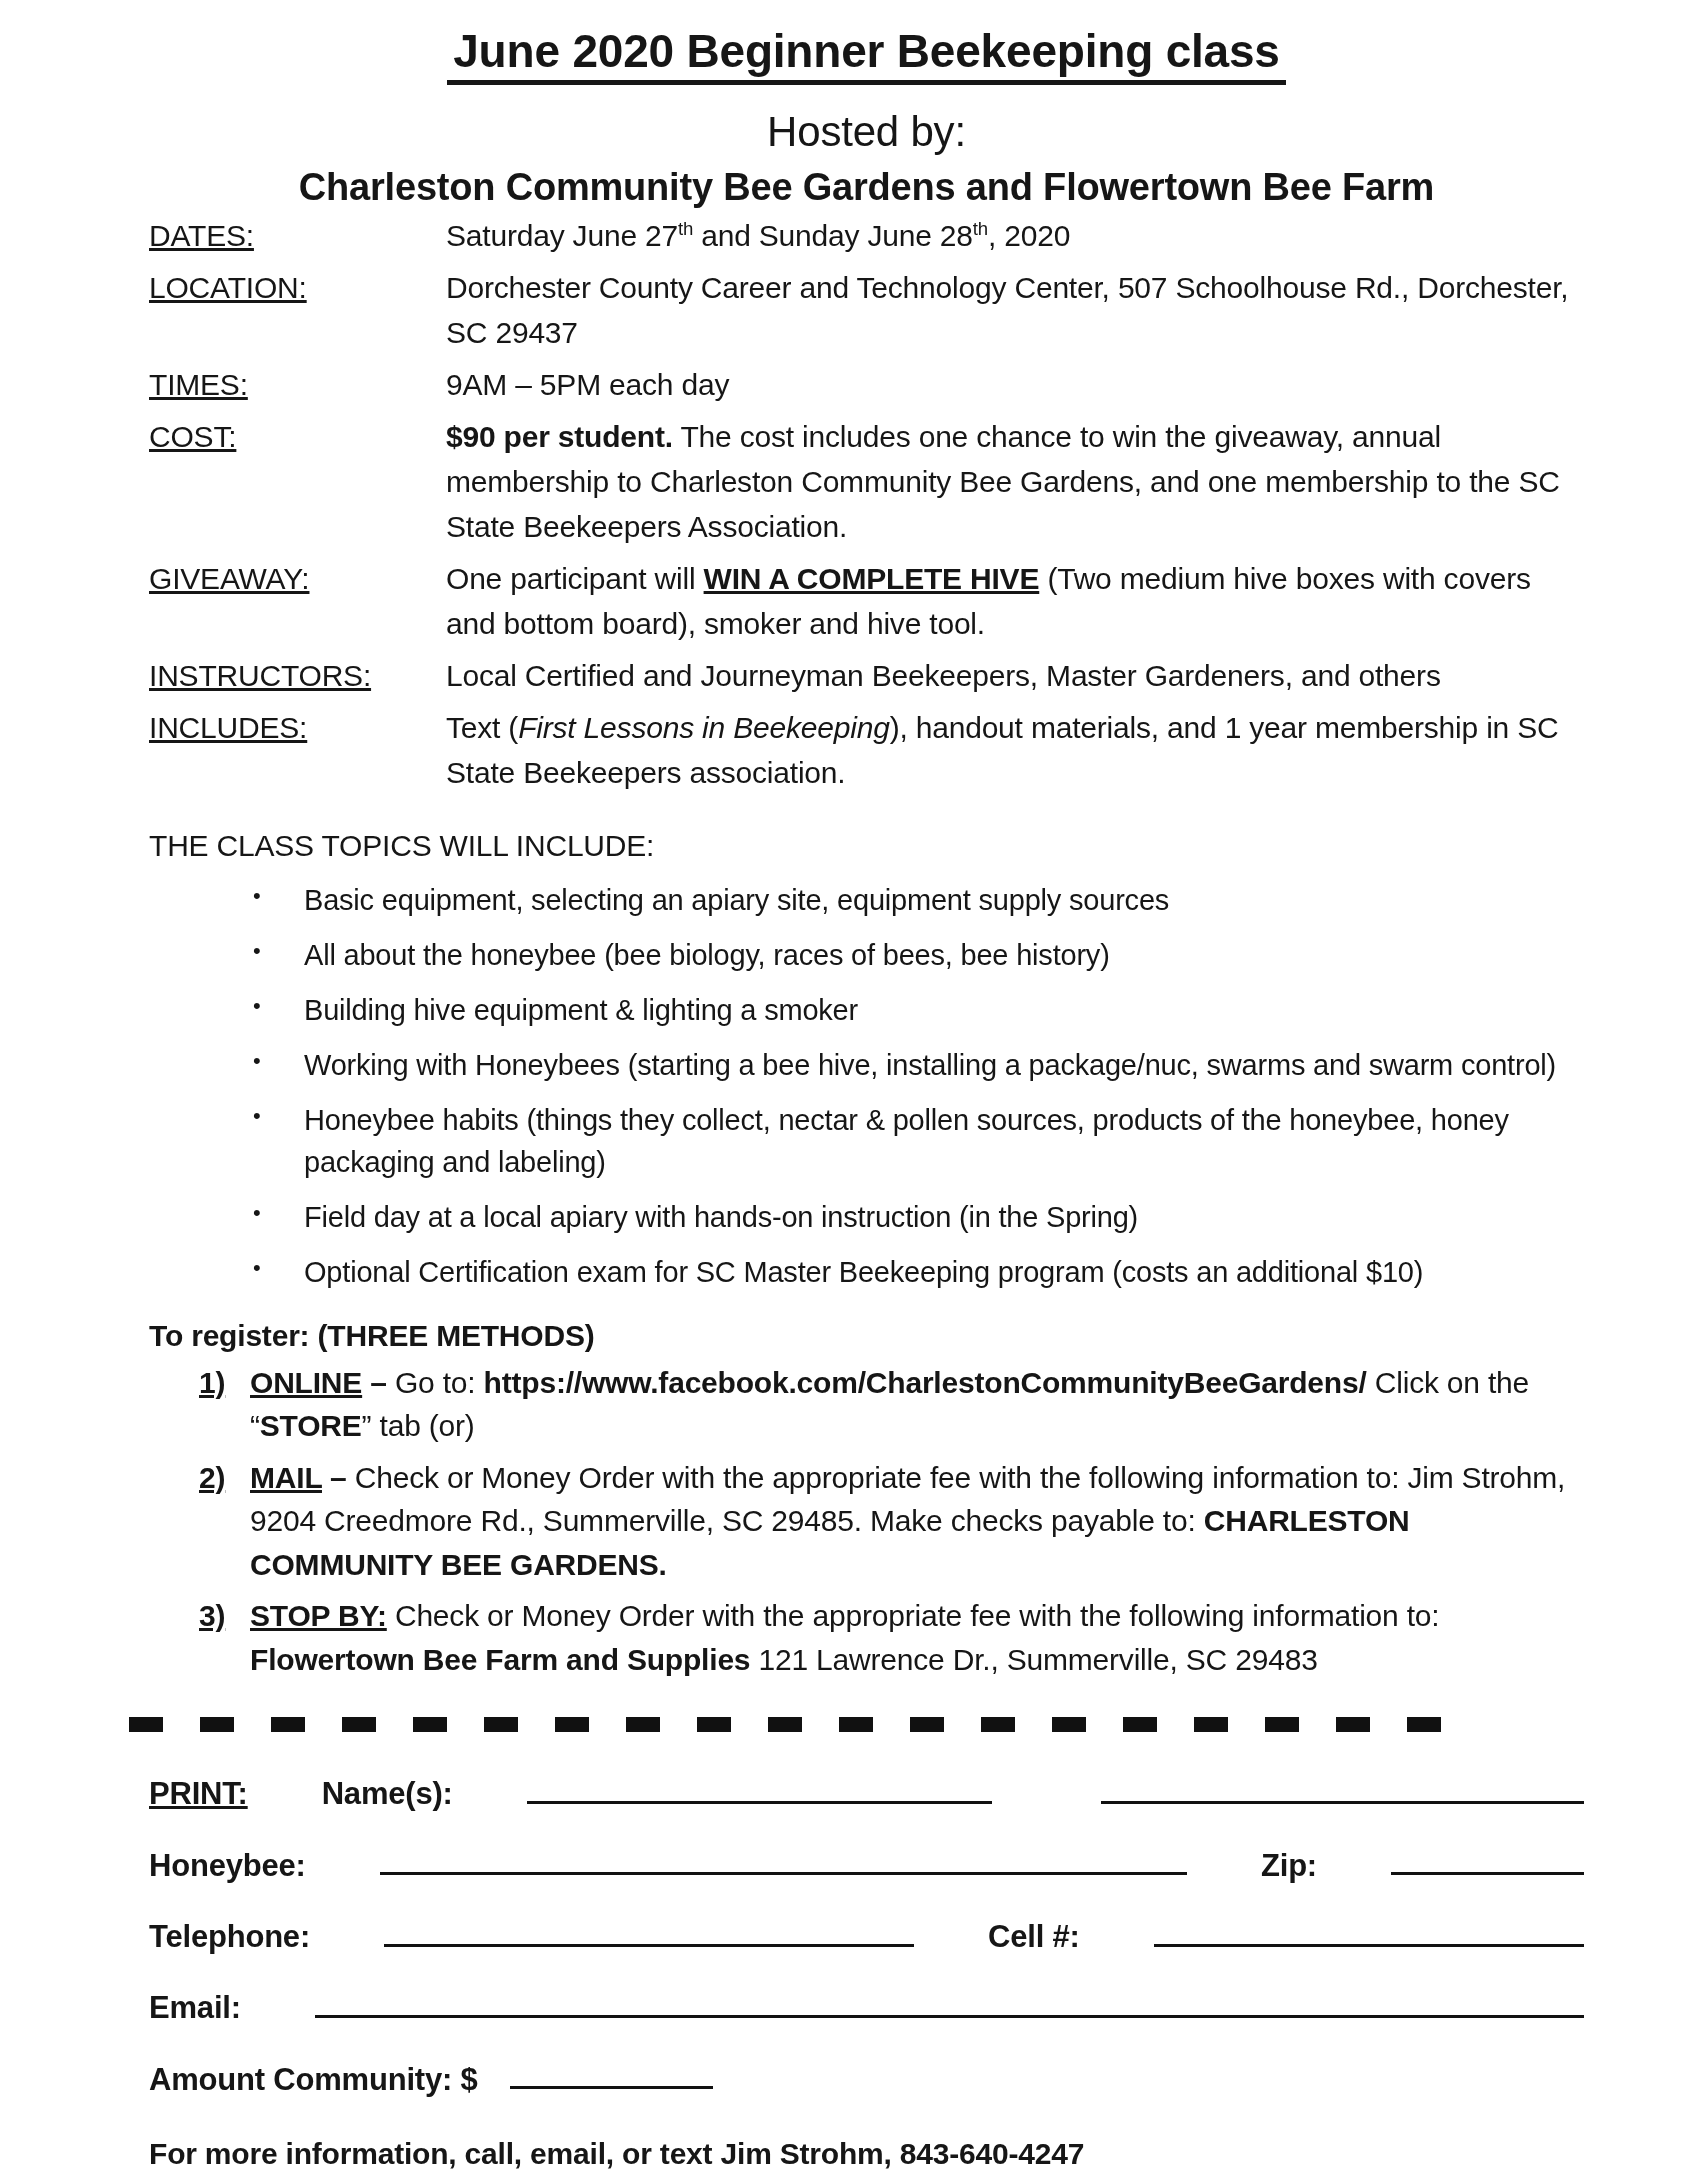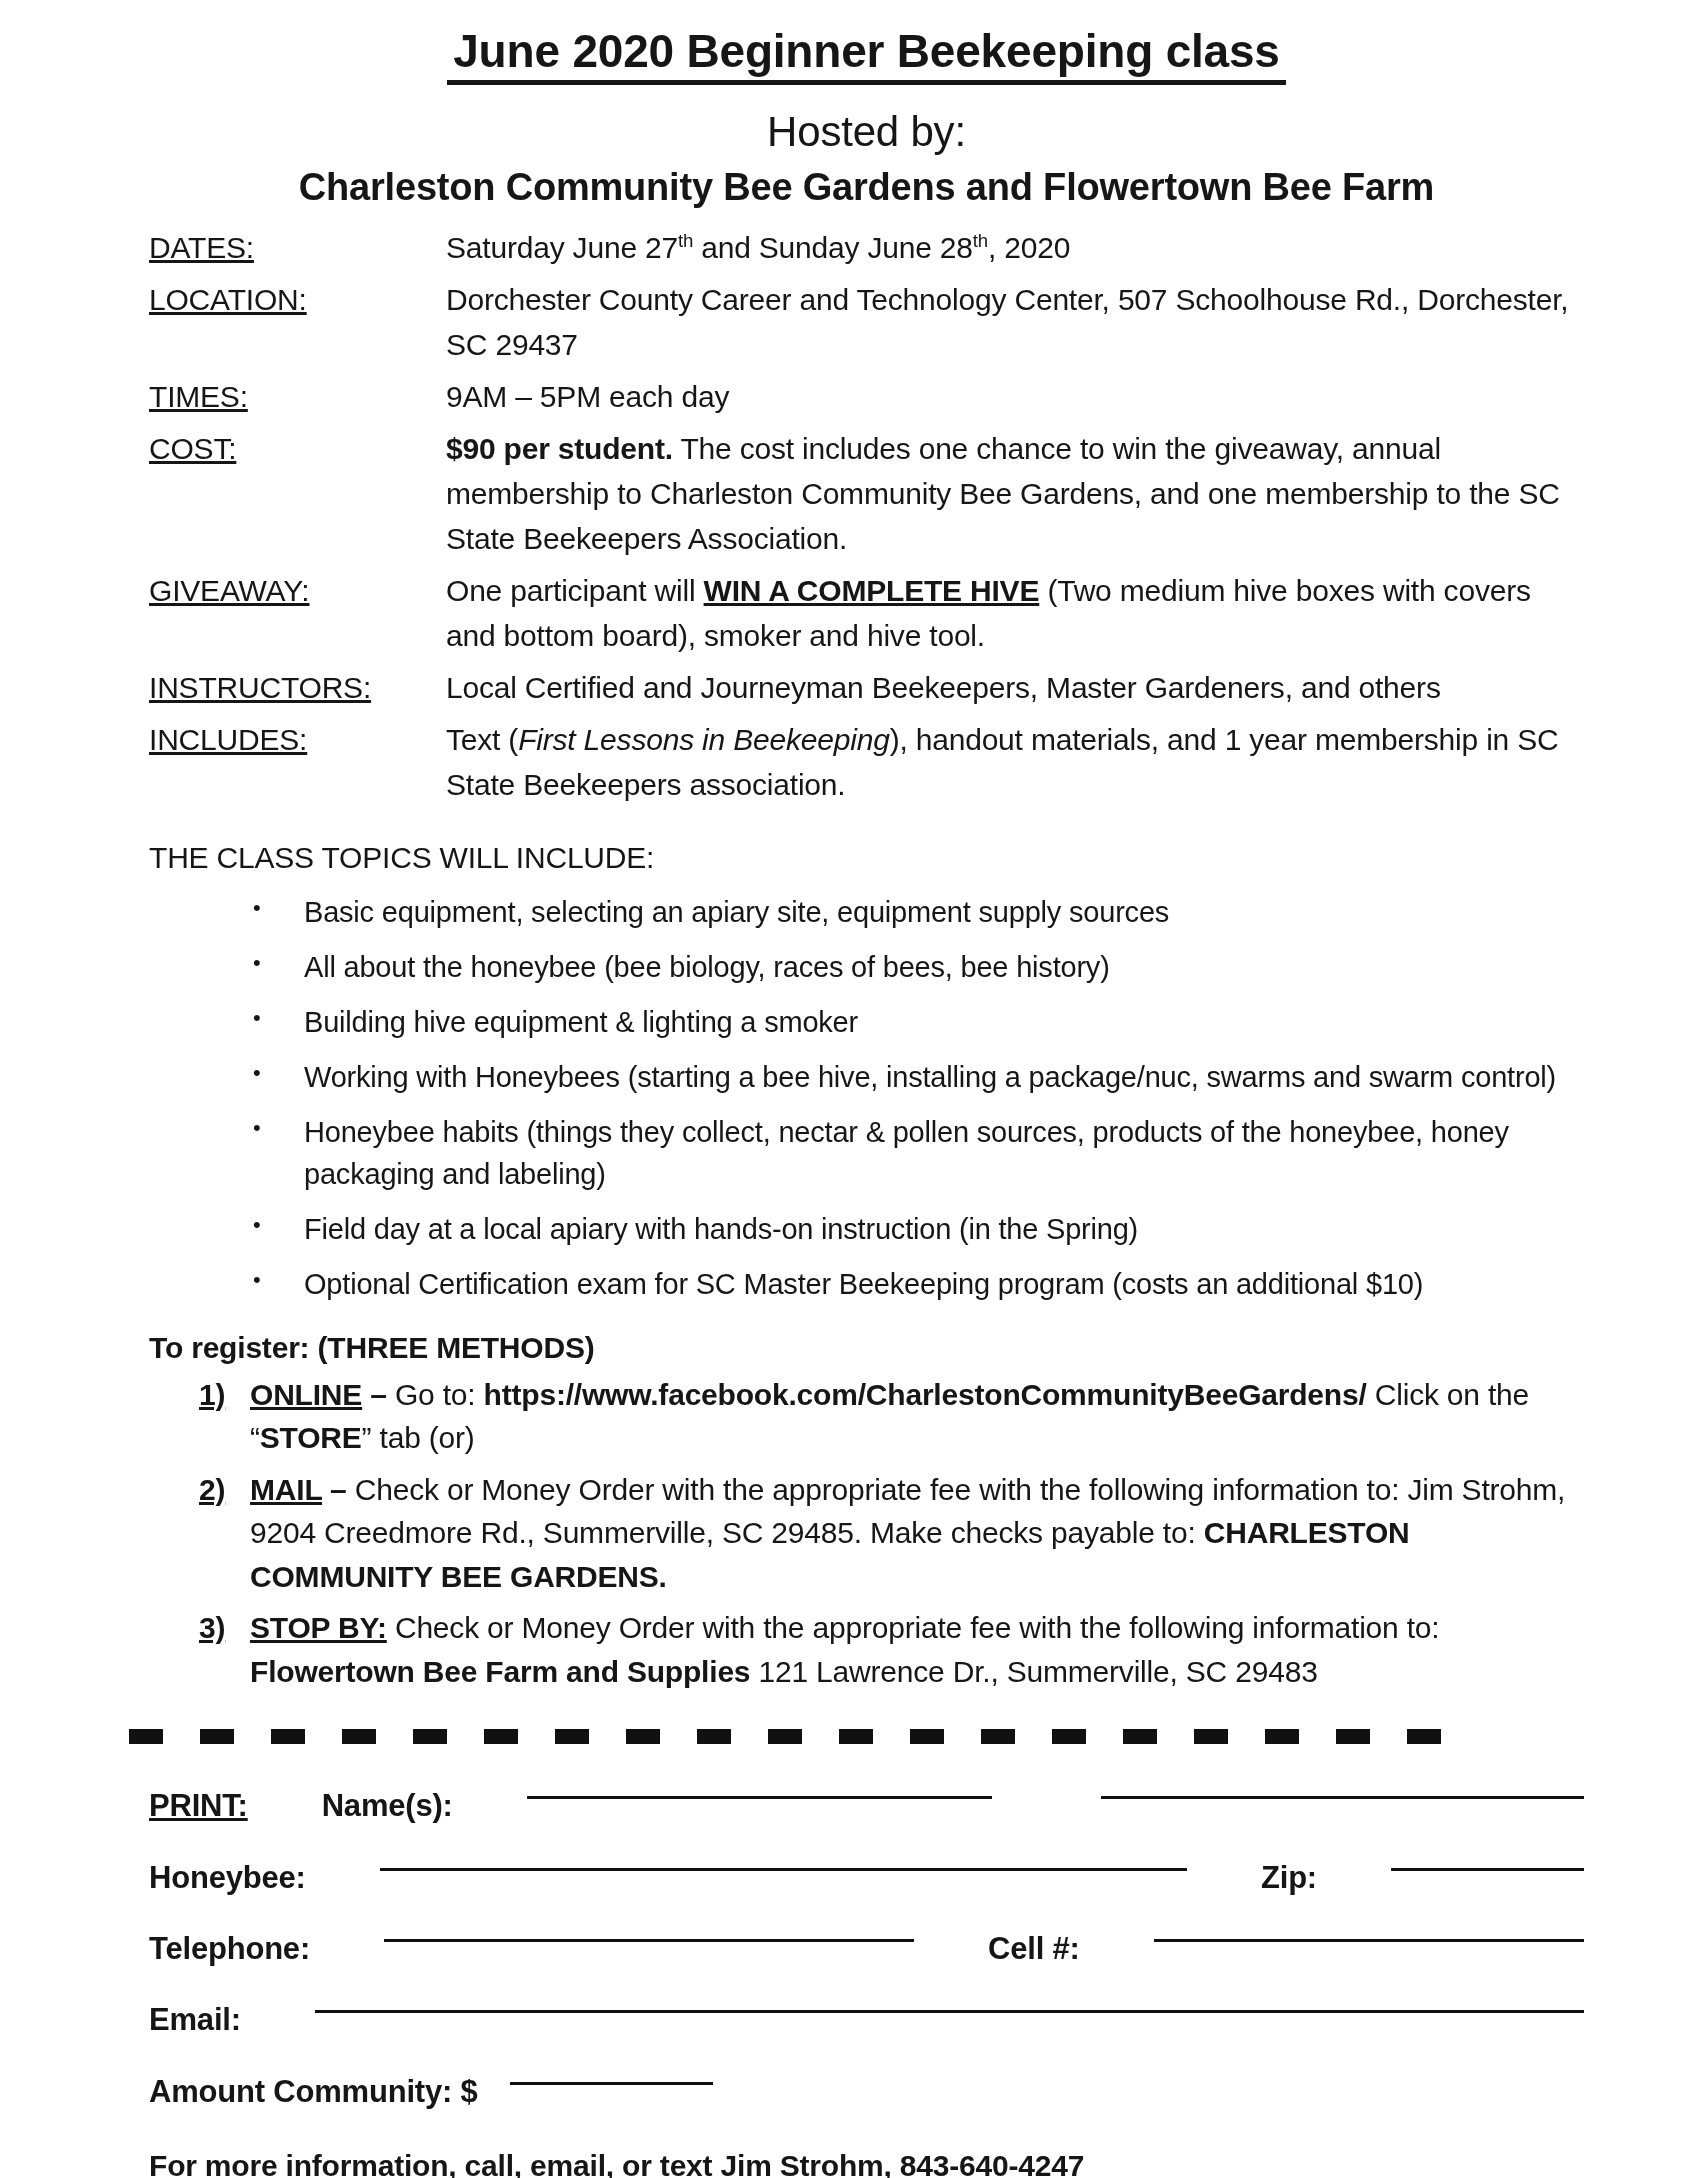--- a/index.html
+++ b/index.html
@@ -22,21 +22,21 @@
     display: inline-block;
     font-size: 46px; font-weight: bold;
     border-bottom: 5px solid #161616;
     padding: 0 6px 3px 6px;
     line-height: 1.1;
   }
   .hosted-by { font-size: 42px; font-weight: normal; margin-top: 24px; line-height: 1.1; }
   .hosts     { font-size: 38px; font-weight: bold; margin-top: 12px; line-height: 1.1; }
 
   
-  .details { margin-top: 16px; }
+  .details { margin-top: 4px; }
   .drow {
     display: grid;
     grid-template-columns: 297px 1fr;
     font-size: 30px;
     line-height: 1.5;
     margin-bottom: 7px;
   }
   .dlabel { text-decoration: underline; }
   .dvalue { padding-right: 10px; }
   .b  { font-weight: bold; }
@@ -78,21 +78,21 @@
     height: 15px;
     width: 1332px;
     margin: 36px 0 0 -20px;
     background: repeating-linear-gradient(to right, #111 0 34px, transparent 34px 71px);
   }
 
   
   .form { margin-top: 42px; font-size: 31px; }
   .frow {
     display: flex;
-    align-items: flex-start;
+    align-items: center;
     margin-bottom: 31px;
     line-height: 1.3;
     gap: 32px;
   }
   .flabel { font-weight: bold; white-space: nowrap; }
   .flabel.u { text-decoration: underline; }
   .wline {
     display: inline-block;
     height: 4px;
     border-bottom: 3.5px solid #111;

